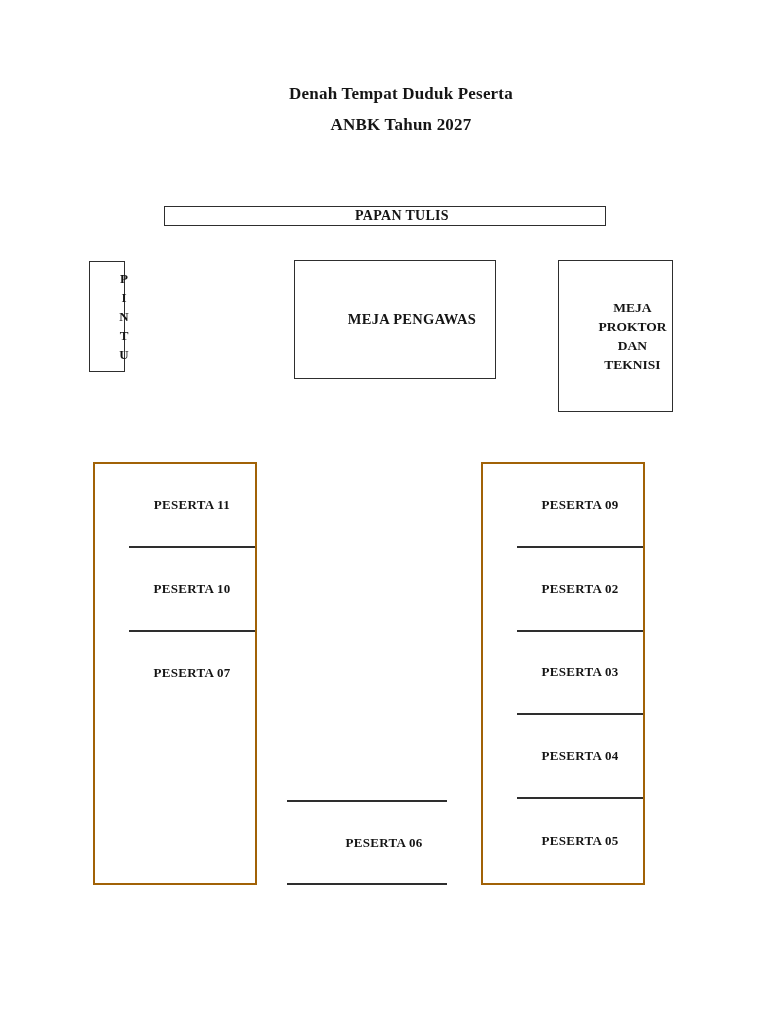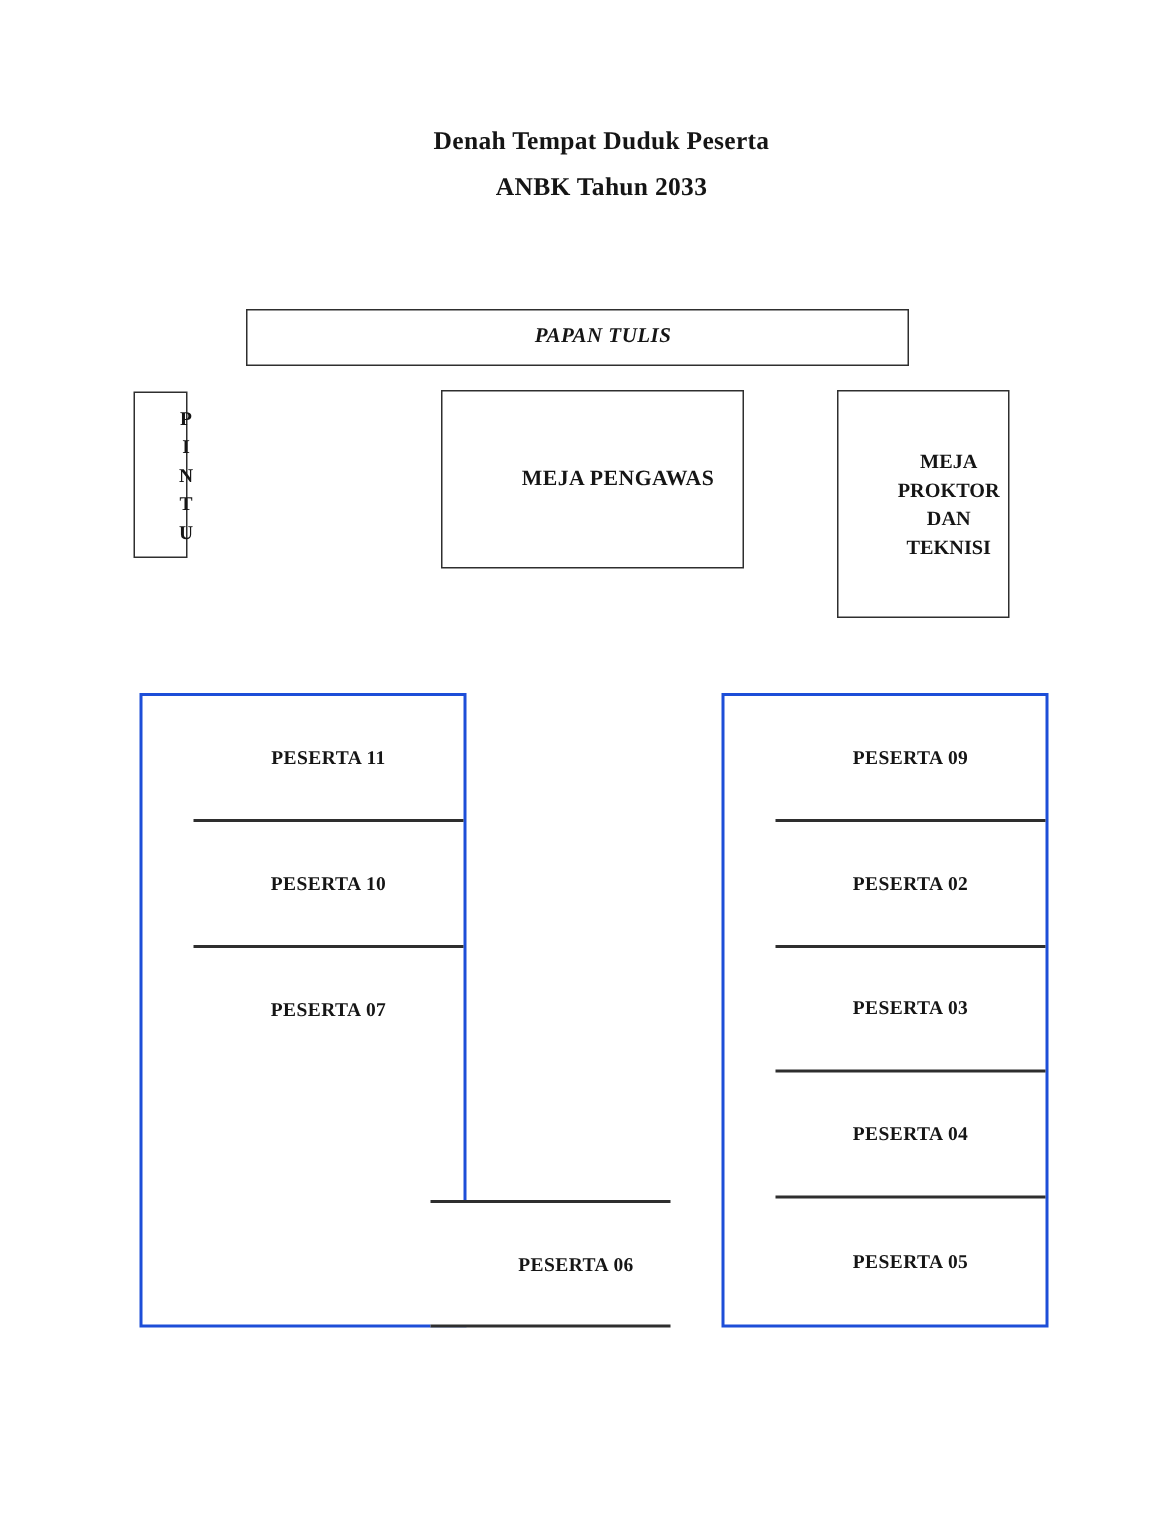--- a/index.html
+++ b/index.html
@@ -33,24 +33,23 @@
     background: #ffffff;
     display: flex;
     align-items: center;
     justify-content: center;
     font-weight: bold;
     text-align: center;
   }
 
   .whiteboard {
     left: 164px; top: 206px;
-    width: 442px; height: 38px;
+    width: 442px; height: 20px;
     font-size: 14px;
     letter-spacing: 0.3px;
-    font-style: italic;
   }
 
   .door {
     left: 89px; top: 261px;
     width: 25px; height: 111px;
     align-items: flex-start;
     justify-content: center;
     padding-top: 7px;
     font-size: 13px;
   }
@@ -70,22 +69,22 @@
 
   .proctor-desk {
     left: 558px; top: 260px;
     width: 115px; height: 152px;
     font-size: 13.5px;
   }
   .proctor-lines { line-height: 19px; }
 
   .seat-column {
     top: 462px;
-    width: 218px; height: 423px;
-    border: 2px solid #1d4ed8;
+    width: 164px; height: 423px;
+    border: 2px solid #a16207;
     background: #ffffff;
     display: grid;
     grid-template-rows: repeat(5, 1fr);
   }
   .seat-column.left  { left: 93px; }
   .seat-column.right { left: 481px; }
 
   .seat-cell {
     display: flex;
     align-items: center;
@@ -111,21 +110,21 @@
     letter-spacing: 0.3px;
   }
 </style>
 </head>
 <body>
 
 <div class="page">
 
   <div class="abs title-line doc-title">Denah Tempat Duduk Peserta</div>
 
-  <div class="abs title-line doc-subtitle">ANBK Tahun 2033</div>
+  <div class="abs title-line doc-subtitle">ANBK Tahun 2027</div>
 
   <div class="abs outline-box whiteboard">
     <span>PAPAN TULIS</span>
   </div>
 
   <div class="abs outline-box door">
     <span class="door-letters">
       <span>P</span>
       <span>I</span>
       <span>N</span>

